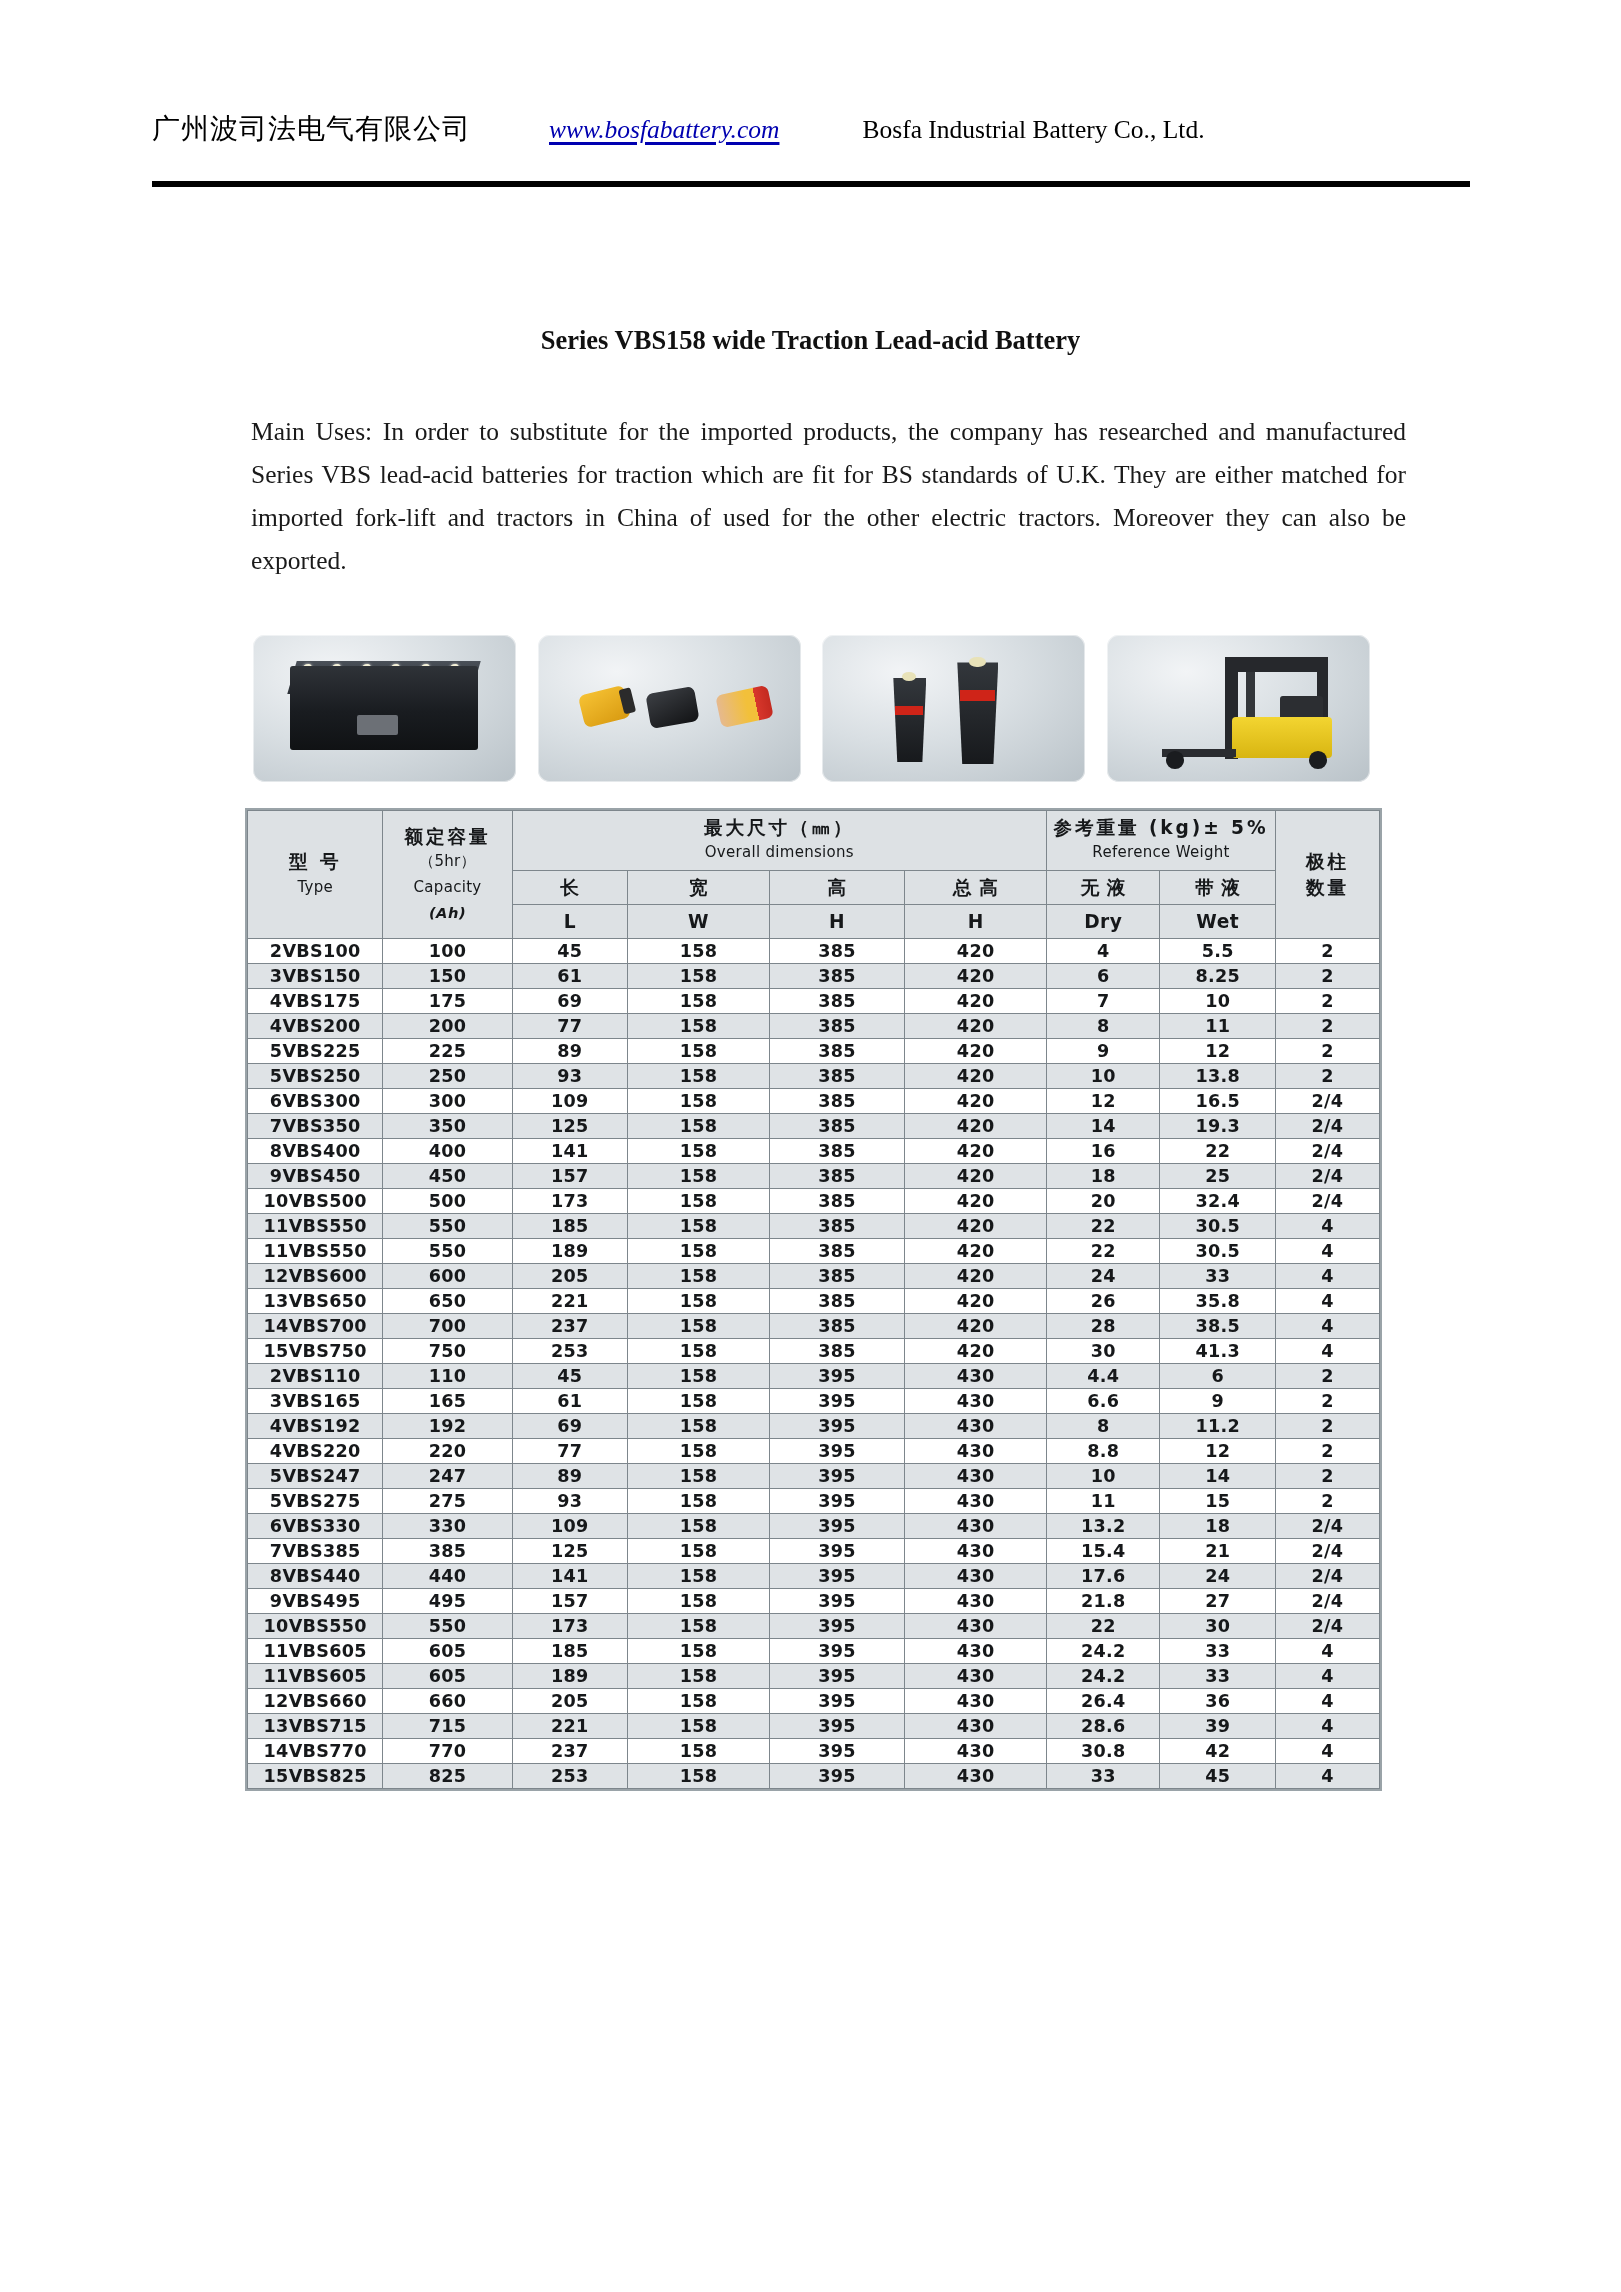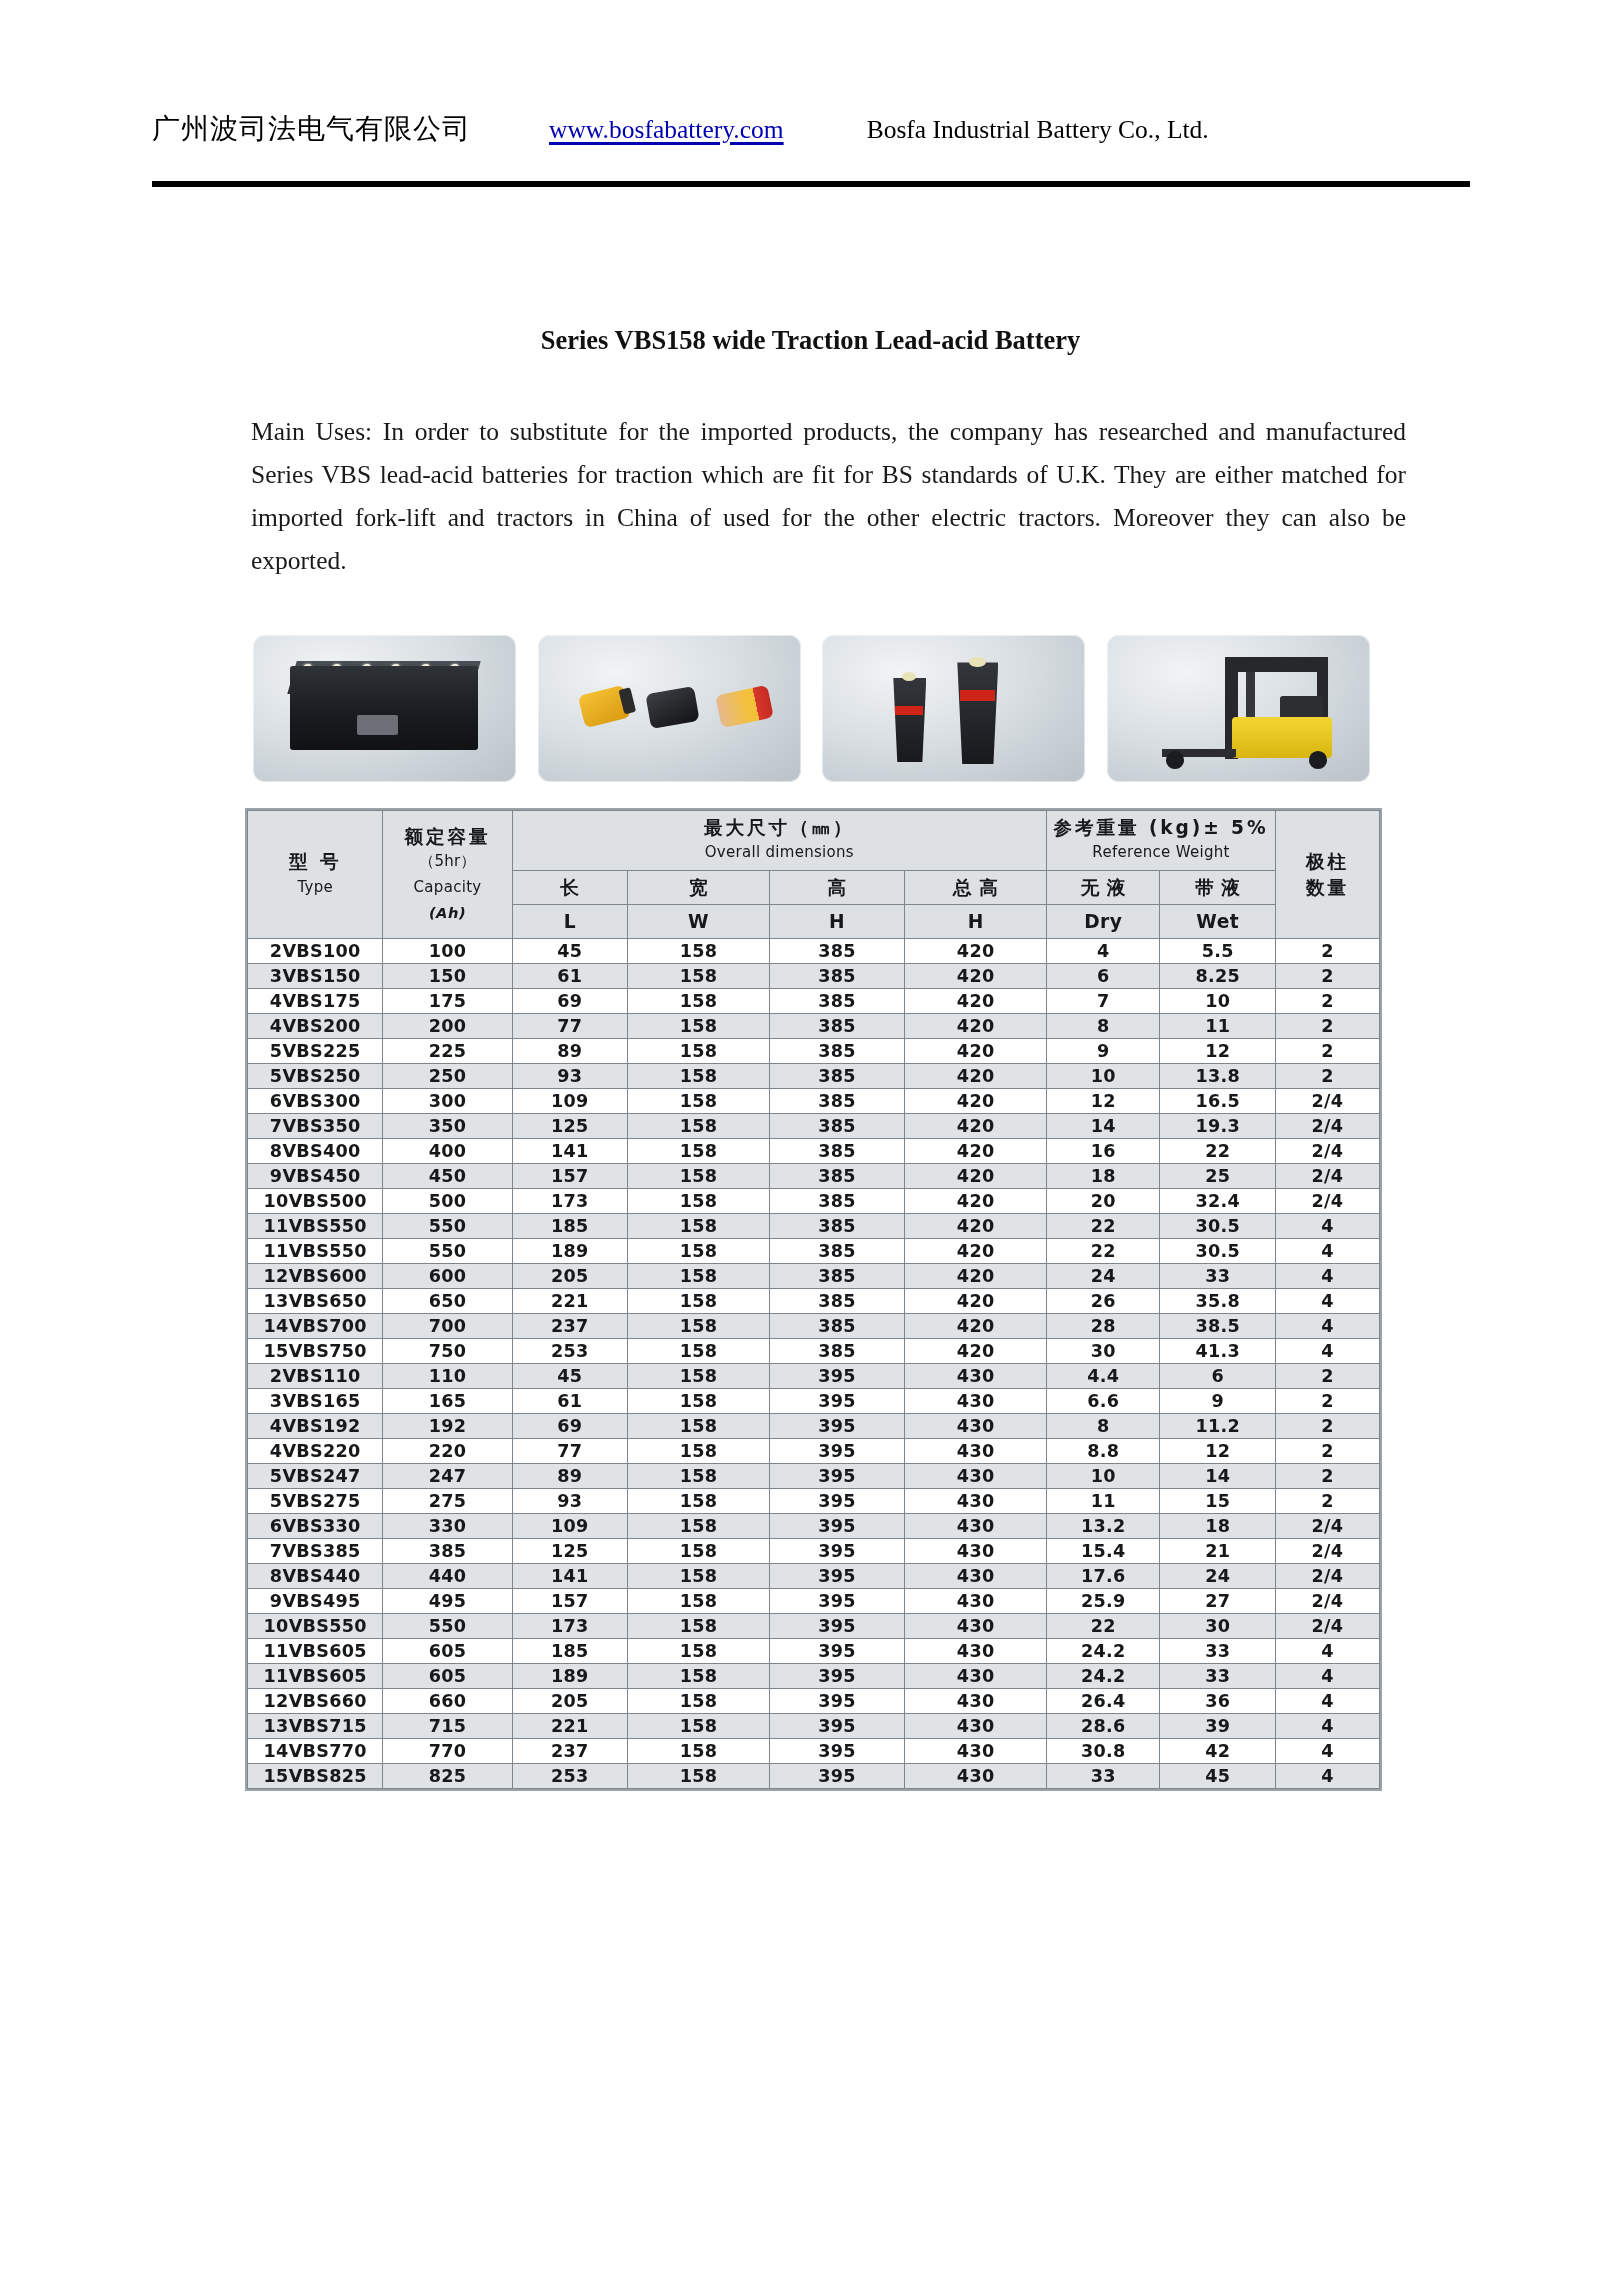--- a/index.html
+++ b/index.html
@@ -29,20 +29,21 @@
     white-space: nowrap;
   }
   .hdr-url {
     font-size: 25.5px;
     color: #0000b0;
     text-decoration: underline;
     text-decoration-thickness: 2.9px;
     text-underline-offset: 3.9px;
     margin-left: 78px;
     white-space: nowrap;
+    font-style: italic;
   }
   .hdr-en {
     font-size: 25.5px;
     color: #000;
     margin-left: 83px;
     white-space: nowrap;
   }
   .header-rule {
     position: absolute;
     left: 152px; top: 181px;
@@ -674,21 +675,21 @@
           <td>24</td>
           <td>2/4</td>
         </tr>
         <tr>
           <td>9VBS495</td>
           <td>495</td>
           <td>157</td>
           <td>158</td>
           <td>395</td>
           <td>430</td>
-          <td>25.9</td>
+          <td>21.8</td>
           <td>27</td>
           <td>2/4</td>
         </tr>
         <tr>
           <td>10VBS550</td>
           <td>550</td>
           <td>173</td>
           <td>158</td>
           <td>395</td>
           <td>430</td>

